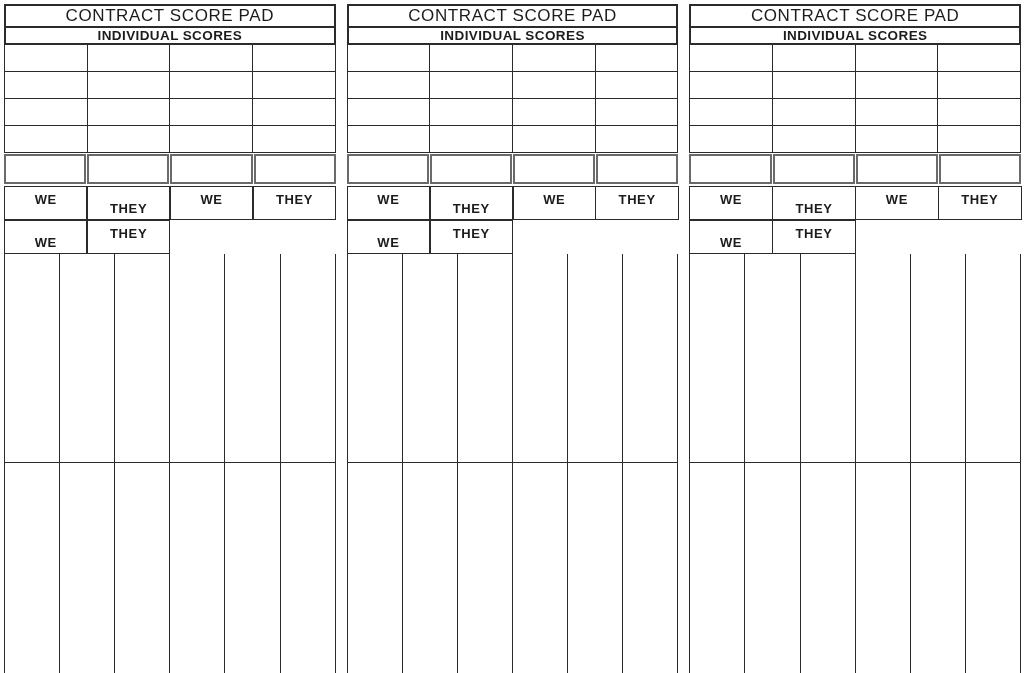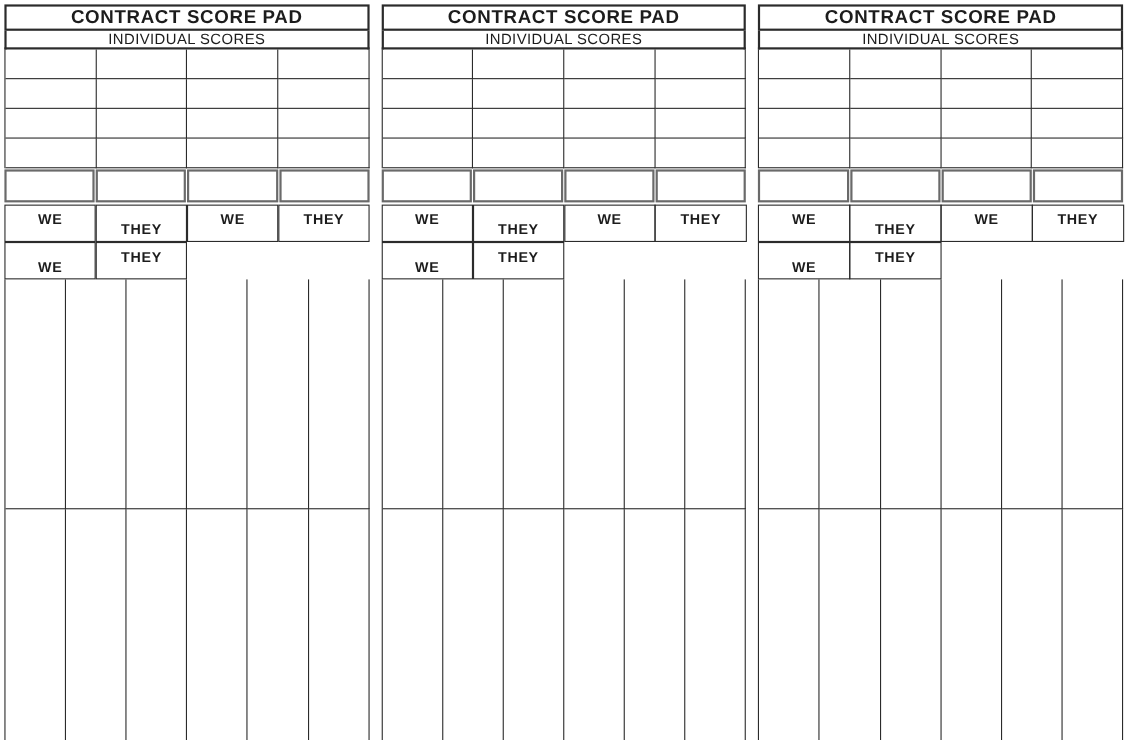--- a/index.html
+++ b/index.html
@@ -21,27 +21,27 @@
     gap: 11px;
     padding: 4px 3px 0 4px;
     width: 1024px; height: 673px;
   }
   .pad { flex: 1; display: flex; flex-direction: column; background: var(--bg); }
 
   .title {
     height: 28px;
     border: 2px solid var(--line);
     display: flex; align-items: center; justify-content: center;
-    font-size: 17px; font-weight: 700; letter-spacing: 0.6px;
+    font-size: 17px; font-weight: 400; letter-spacing: 0.6px;
   }
   .subtitle {
     height: 23px;
     border: 2px solid var(--line); border-top: none;
     display: flex; align-items: center; justify-content: center;
-    font-size: 13.5px; font-weight: 400; letter-spacing: 0.4px;
+    font-size: 13.5px; font-weight: 700; letter-spacing: 0.4px;
   }
 
   .grid4 {
     display: grid;
     grid-template-columns: repeat(4, 1fr);
     border-left: 1.5px solid var(--line);
   }
   .grid4 .c {
     height: 27px;
     border-right: 1.5px solid var(--line);

